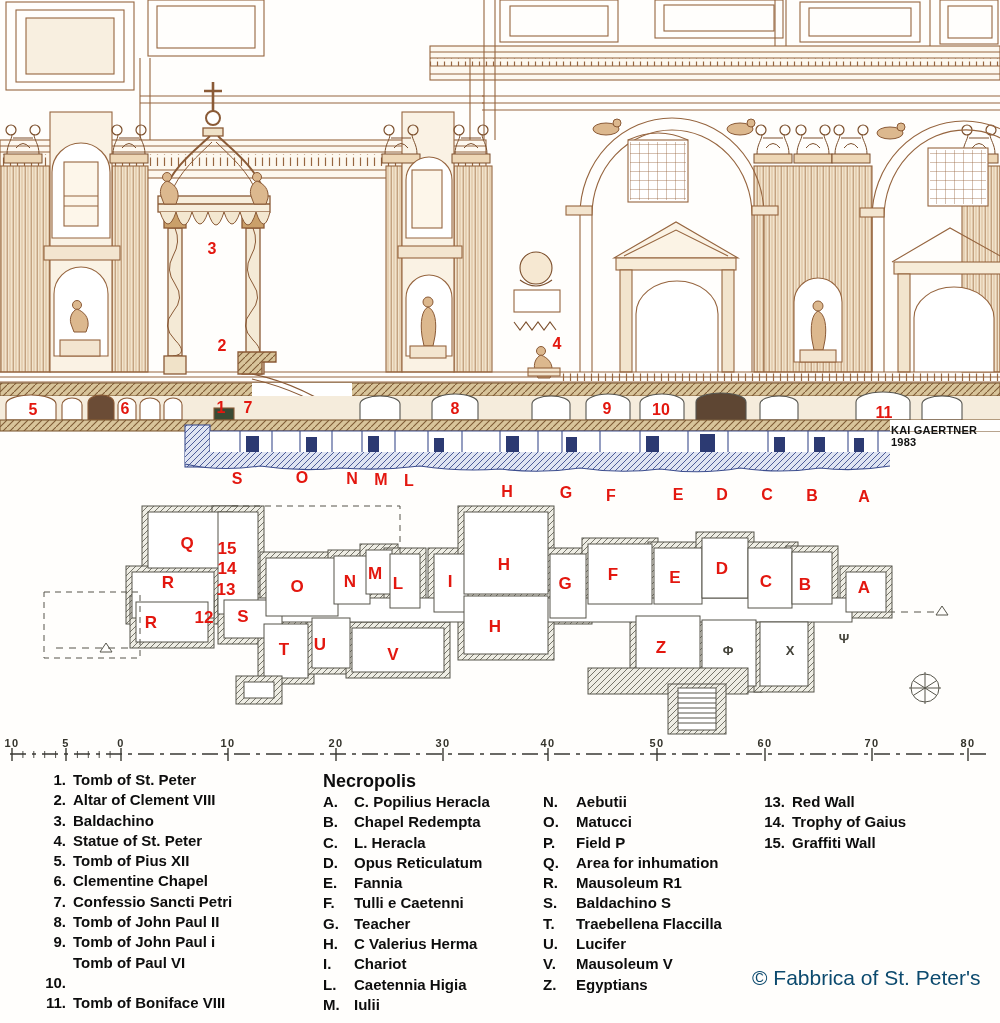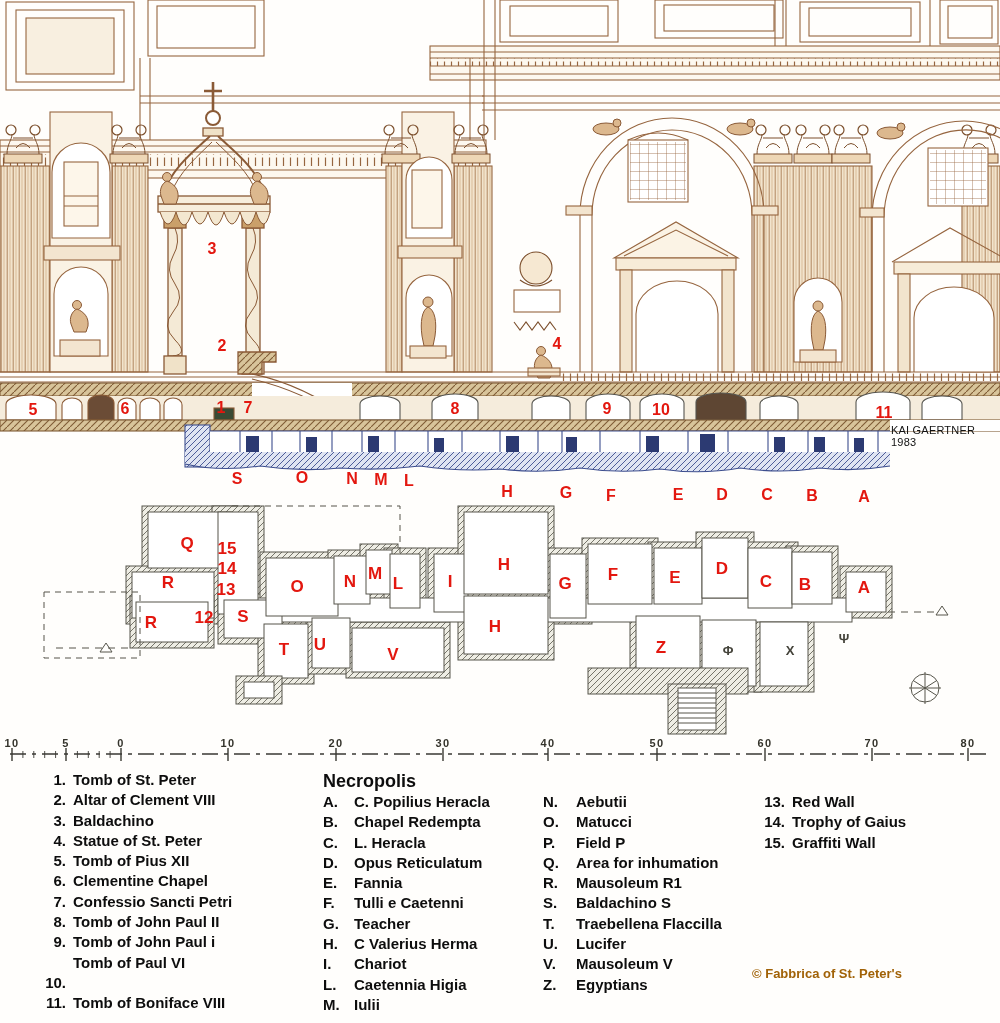--- a/index.html
+++ b/index.html
@@ -5,23 +5,23 @@
   html,body{margin:0;padding:0;background:#ffffff;}
   .page{position:relative;width:1000px;height:1023px;overflow:hidden;background:#fffefc;
         font-family:"Liberation Sans",sans-serif;}
   svg{position:absolute;left:0;top:0;}
   #overlay{position:absolute;left:0;top:0;width:1000px;height:1023px;pointer-events:none;}
   .lbl{position:absolute;transform:translate(-50%,-50%);font-weight:bold;white-space:nowrap;}
   .sec{color:#e3170f;font-size:16px;}
   .plan{color:#e3170f;font-size:17px;}
   .sym{color:#44433a;font-size:13px;font-weight:bold;}
   .scale-num{color:#35342c;font-size:11px;letter-spacing:1.5px;font-weight:bold;}
-  .credit{position:absolute;left:891px;top:424px;font-size:11px;font-weight:normal;color:#111;
+  .credit{position:absolute;left:891px;top:424px;font-size:11px;font-weight:bold;color:#111;
           letter-spacing:.2px;}
-  .copyright{position:absolute;left:752px;top:966px;font-size:13px;color:#a16207;font-weight:bold;}
+  .copyright{position:absolute;left:752px;top:966px;font-size:21px;color:#0c4a6e;}
   .legend{position:absolute;left:0;top:770px;width:1000px;color:#0d0d0d;}
   .col{position:absolute;}
   .heading{font-size:18px;font-weight:bold;line-height:22px;white-space:nowrap;}
   .row{display:flex;font-size:15px;font-weight:bold;line-height:20.3px;white-space:nowrap;}
   .key{flex:none;padding-right:7px;}
   .txt{flex:none;}
 </style>
 </head>
 <body>
 

